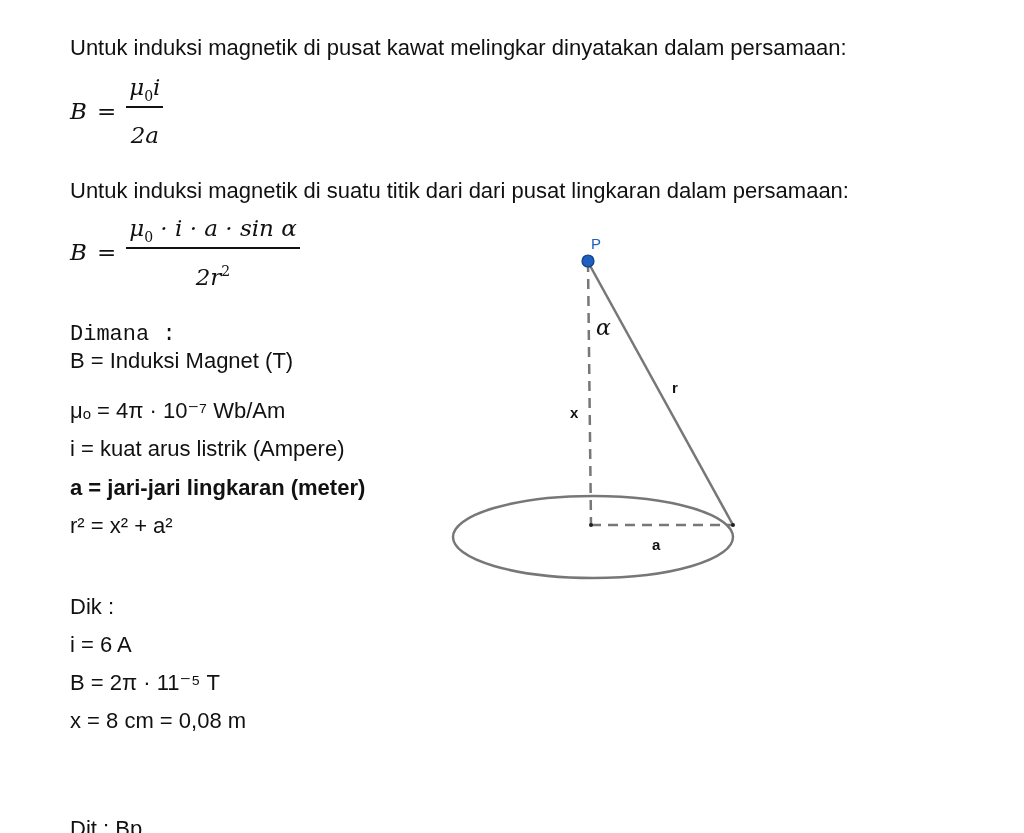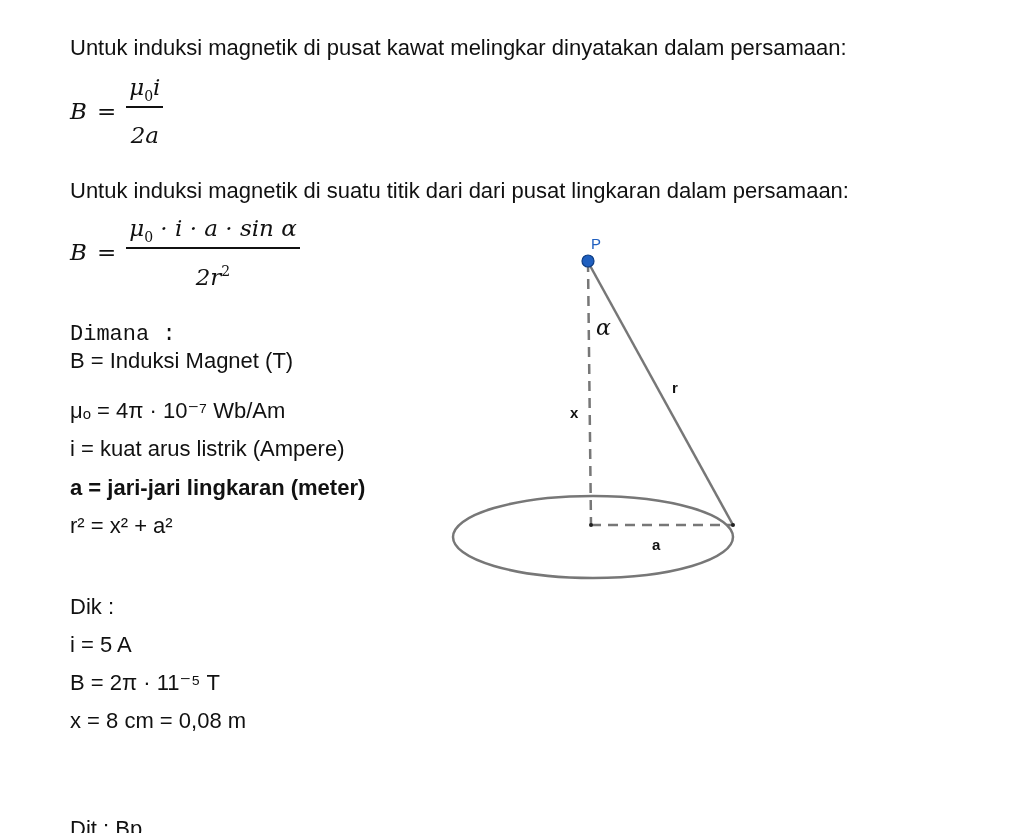--- a/index.html
+++ b/index.html
@@ -41,21 +41,21 @@
 </div>
 
 <div class="line" style="top:322px;font-family:Liberation Mono, monospace;">Dimana :</div>
 <div class="line" style="top:348px;">B = Induksi Magnet (T)</div>
 <div class="line" style="top:398px;text-align:right;">μₒ = 4π · 10⁻⁷ Wb/Am</div>
 <div class="line" style="top:436px;">i = kuat arus listrik (Ampere)</div>
 <div class="line" style="top:475px;font-weight:bold;">a = jari-jari lingkaran (meter)</div>
 <div class="line" style="top:513px;">r² = x² + a²</div>
 
 <div class="line" style="top:594px;">Dik :</div>
-<div class="line" style="top:632px;">i = 5 A</div>
+<div class="line" style="top:632px;">i = 6 A</div>
 <div class="line" style="top:670px;">B = 2π · 11⁻⁵ T</div>
 <div class="line" style="top:708px;">x = 8 cm = 0,08 m</div>
 
 <div class="line" style="top:816px;">Dit : Bp</div>
 
 <svg class="diagram" width="320" height="370" viewBox="440 225 320 370">
   <ellipse cx="593" cy="537" rx="140" ry="41" fill="none" stroke="#777" stroke-width="2.5"></ellipse>
   <line x1="588" y1="262" x2="591" y2="525" stroke="#777" stroke-width="2.5" stroke-dasharray="10,7"></line>
   <line x1="591" y1="525" x2="733" y2="525" stroke="#777" stroke-width="2.5" stroke-dasharray="10,7"></line>
   <line x1="588" y1="262" x2="733" y2="525" stroke="#777" stroke-width="2.5"></line>

